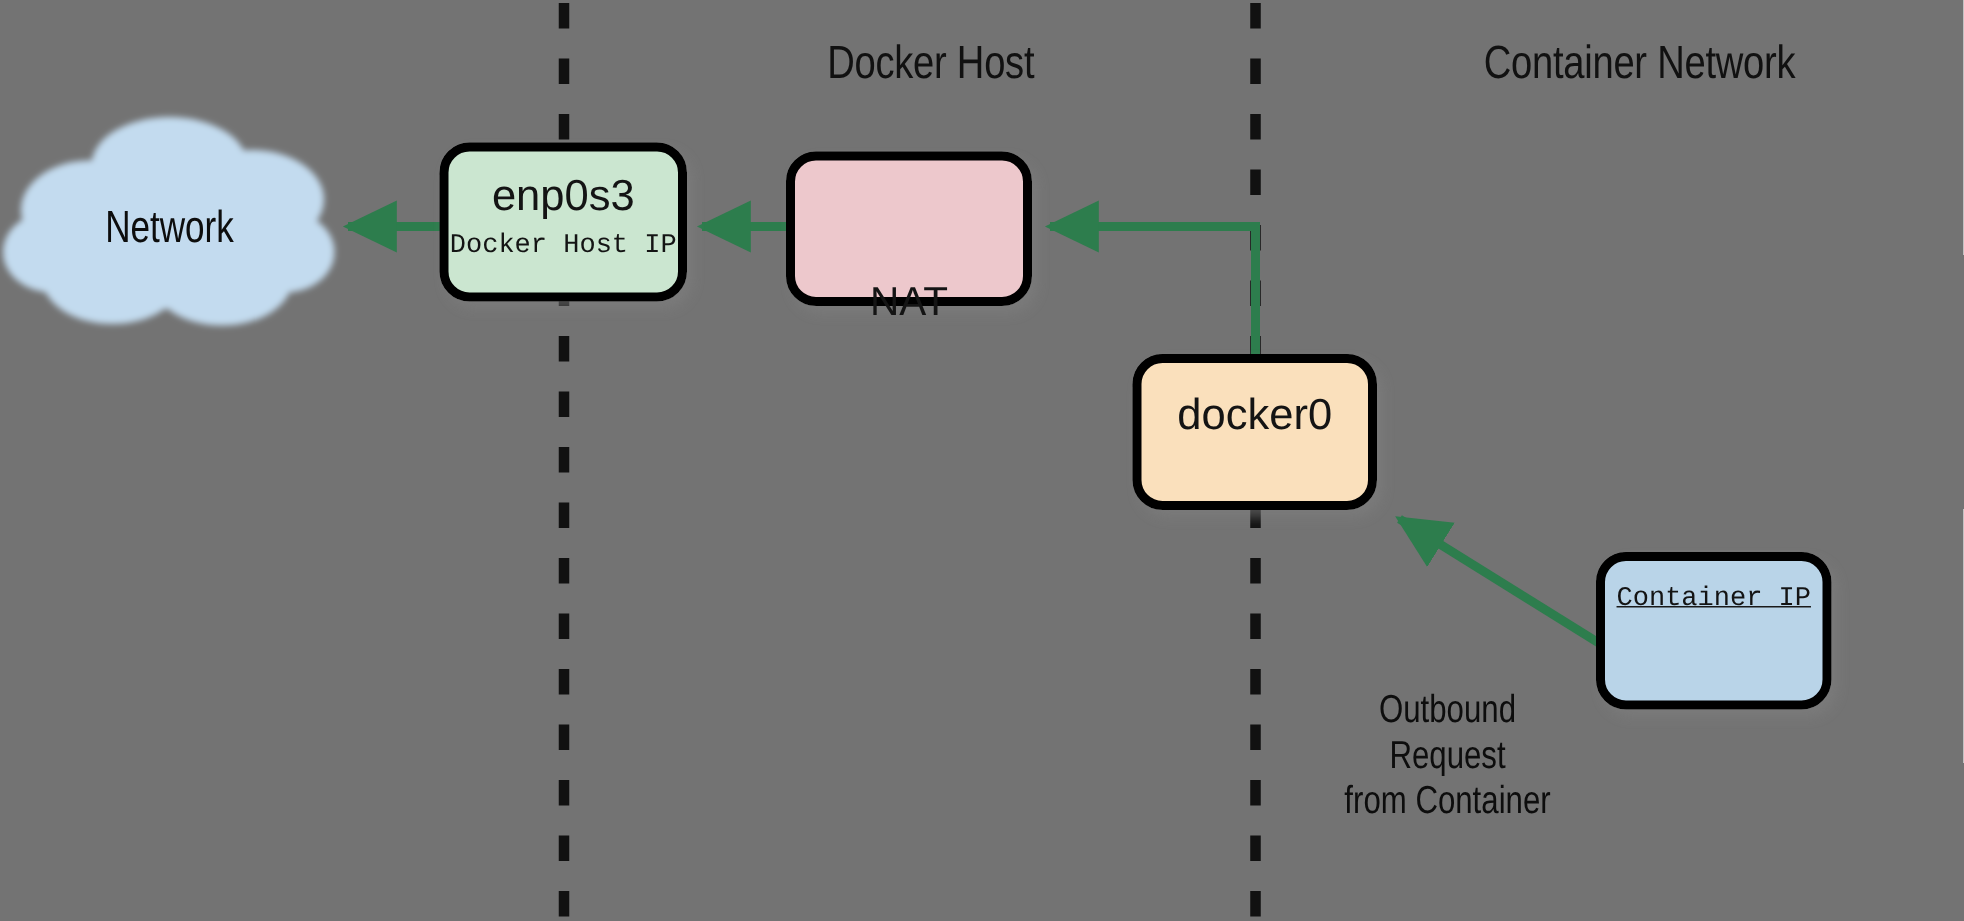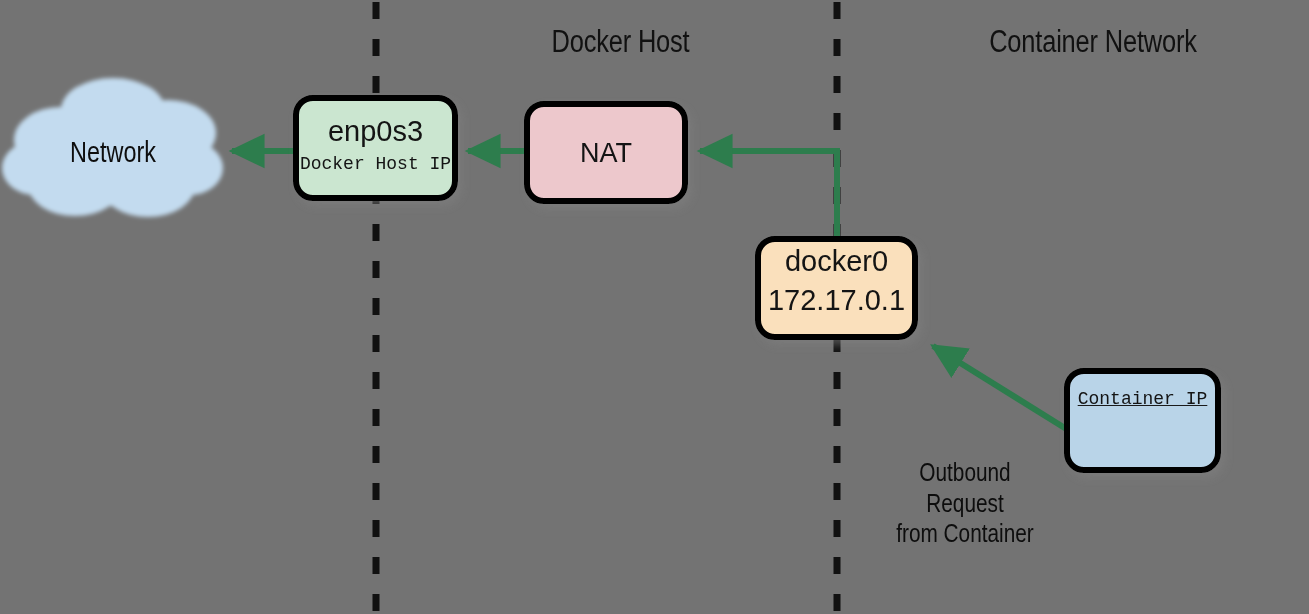--- a/index.html
+++ b/index.html
@@ -155,26 +155,25 @@
   <div class="zone-title" style="left:938px; top:24px; width:310px;">Container Network</div>
 
   <div class="cloud-label" style="left:13px; top:135px;">Network</div>
 
   <div class="node-label" style="left:296px; top:114px; width:159px;">
     <div class="box-text-sans">enp0s3</div>
     <div class="box-text-mono" style="margin-top:4px;">Docker Host IP</div>
   </div>
 
   <div class="node-label" style="left:527px; top:137px; width:158px;">
-    <div class="box-text-sans" style="font-size:27px;">NAT</div>
+    <div class="box-text-sans" style="font-size:27px;margin-top:48px;">NAT</div>
   </div>
 
-  <div class="node-label" style="left:758px; top:244px; width:157px;">
+  <div class="node-label" style="left:758px; top:260px; width:157px;">
     <div class="box-text-sans">docker0</div>
-    <div class="box-text-sans" style="margin-top:4px;">172.17.0.1</div>
   </div>
 
   <div class="node-label" style="left:1067px; top:388px; width:151px;text-decoration:underline;">
     <div class="box-text-mono">Container IP</div>
   </div>
 
   <div class="annot" style="left:860px; top:457px; width:210px;">
     <div>Outbound</div>
     <div>Request</div>
     <div>from Container</div>

